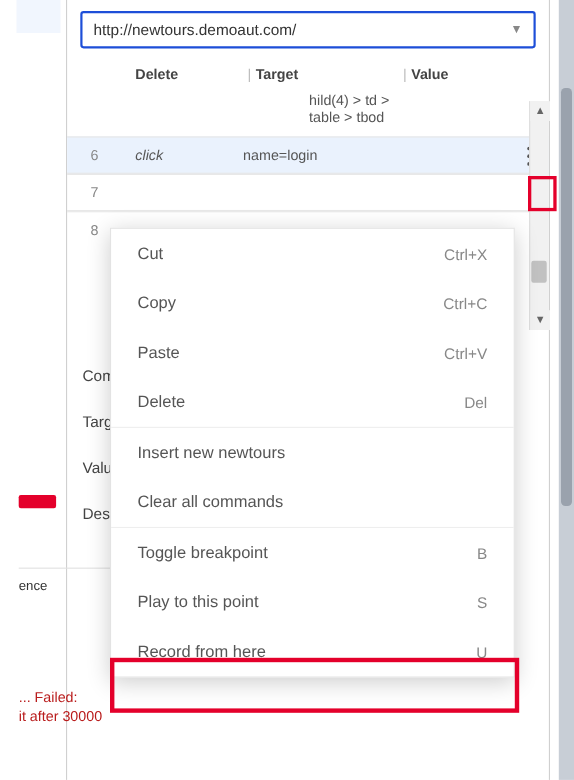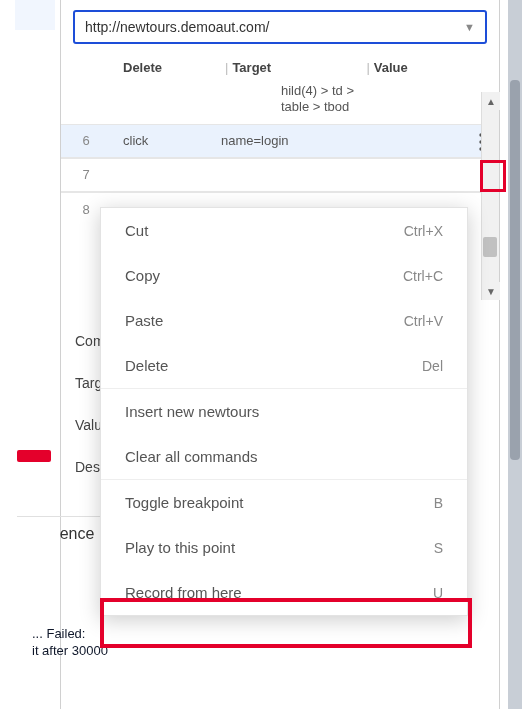--- a/index.html
+++ b/index.html
@@ -83,21 +83,21 @@
       align-items: center;
       height: 34px;
       border-top: 1px solid #e6e6e6;
       border-bottom: 1px solid #e6e6e6;
       position: relative;
     }
     .step-row.selected {
       background: #eaf2fd;
     }
     .step-row .num { width: 50px; text-align: center; color: #888; }
-    .step-row .cmd { width: 110px; padding-left: 12px; color: #555; }
+    .step-row .cmd { width: 110px; padding-left: 12px; font-style: italic; color: #555; }
     .step-row .tgt { width: 160px; color: #555; }
     .step-row .more {
       position: absolute;
       right: 6px; top: 4px;
       width: 24px; height: 26px;
       display: flex;
       align-items: center;
       justify-content: center;
       color: #555;
       cursor: pointer;
@@ -127,37 +127,35 @@
       position: absolute;
       left: -44px;
       top: 130px;
       width: 34px; height: 12px;
       background: #e4002b;
       border-radius: 2px;
     }
     .ref-footer {
       position: absolute;
       left: -44px; top: 196px;
-      font-size: 16px;
+      font-size: 12px;
       color: #333;
       padding: 8px 0;
       border-top: 1px solid #e0e0e0;
       width: 120px;
-      text-align: center;
     }
     .err-footer {
       position: absolute;
       left: -44px; bottom: -172px;
       font-size: 13px;
-      color: #0f172a;
+      color: #b91c1c;
       white-space: pre;
       line-height: 1.3;
       width: 140px;
       overflow: hidden;
-      margin-left: 15px;
     }
     .scroll-arrow {
       width: 18px; height: 18px;
       display: flex; align-items: center; justify-content: center;
       color: #666;
       font-size: 10px;
       background: #f1f1f1;
     }
     .scroll-thumb {
       position: absolute;

